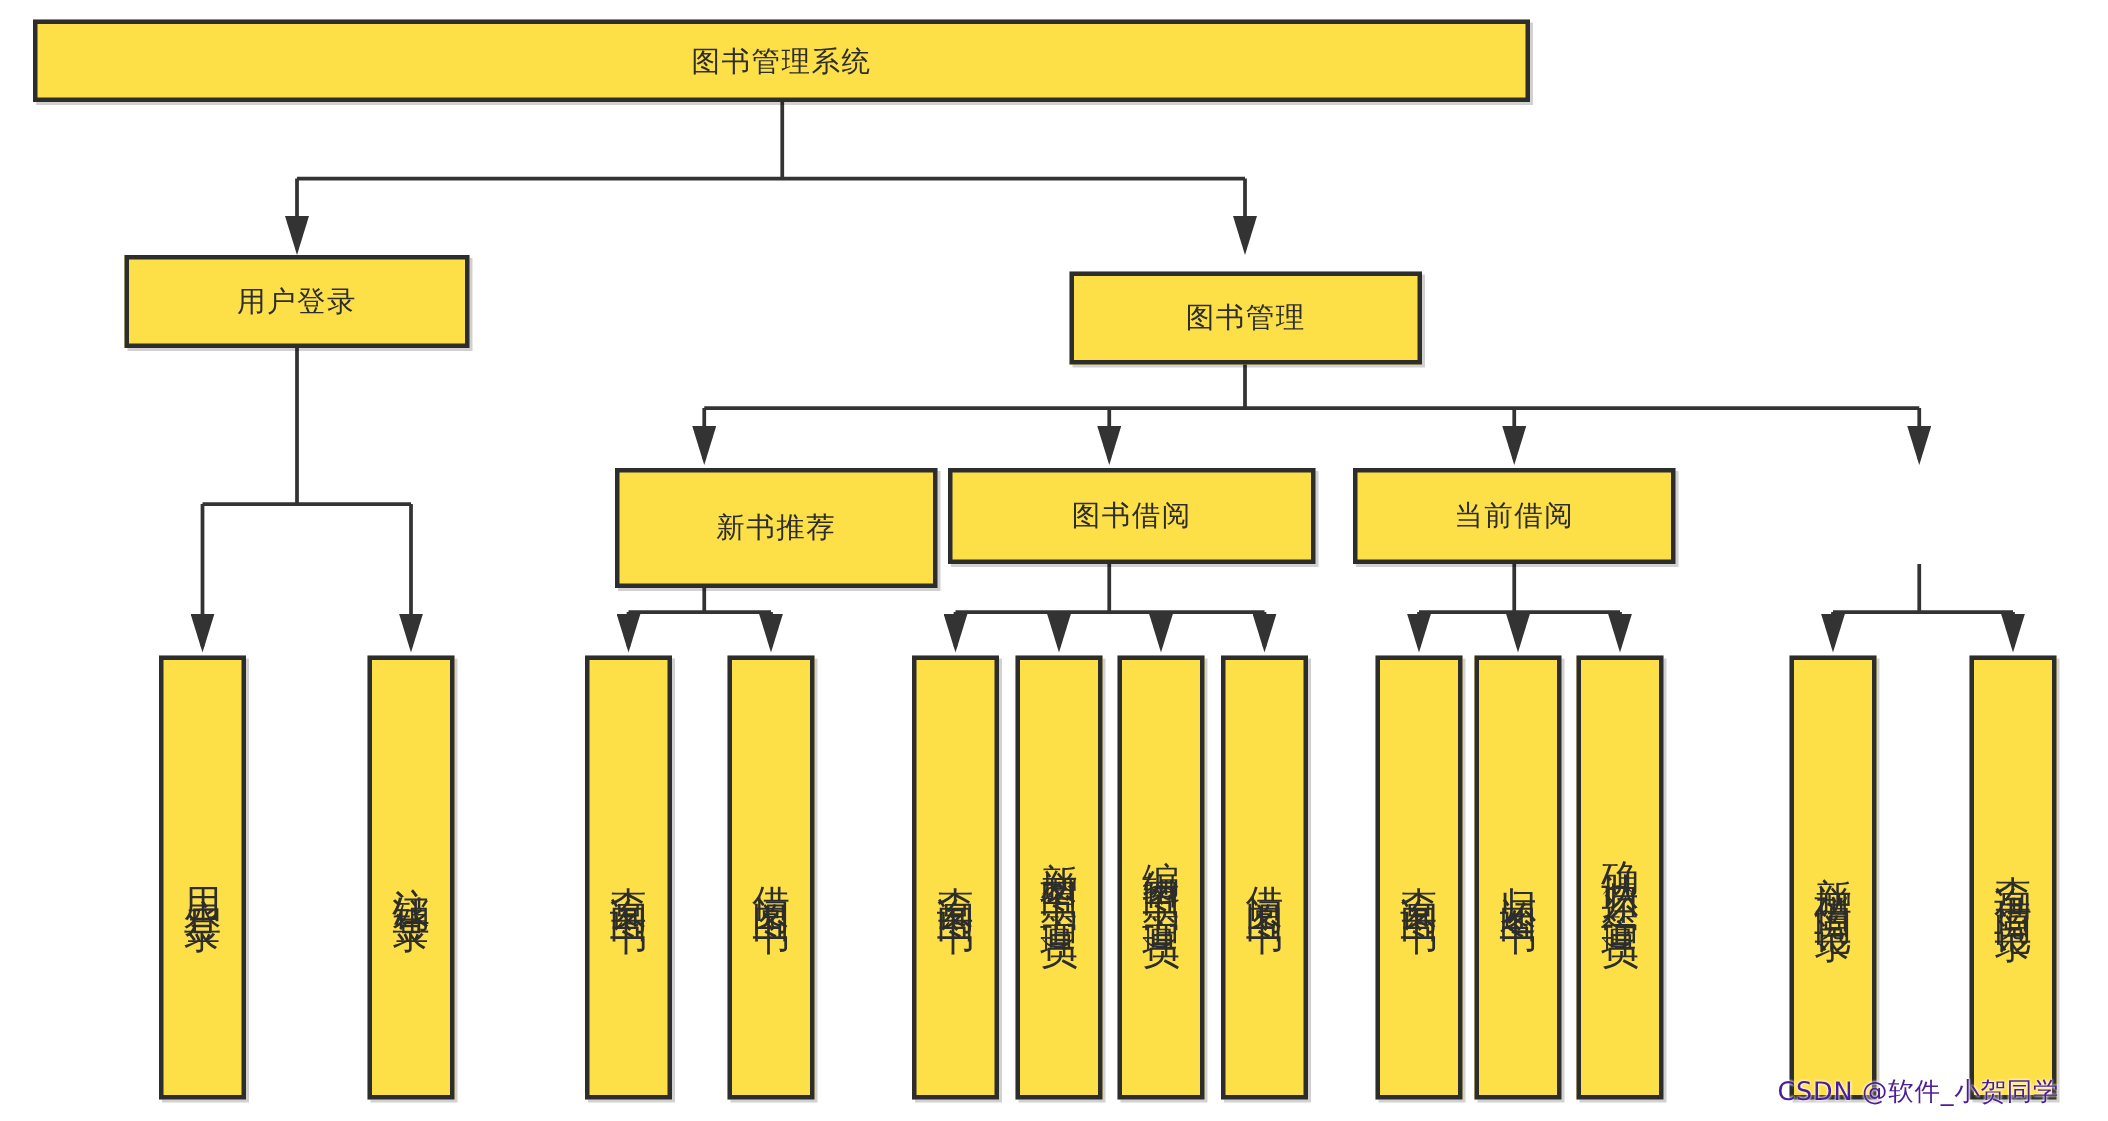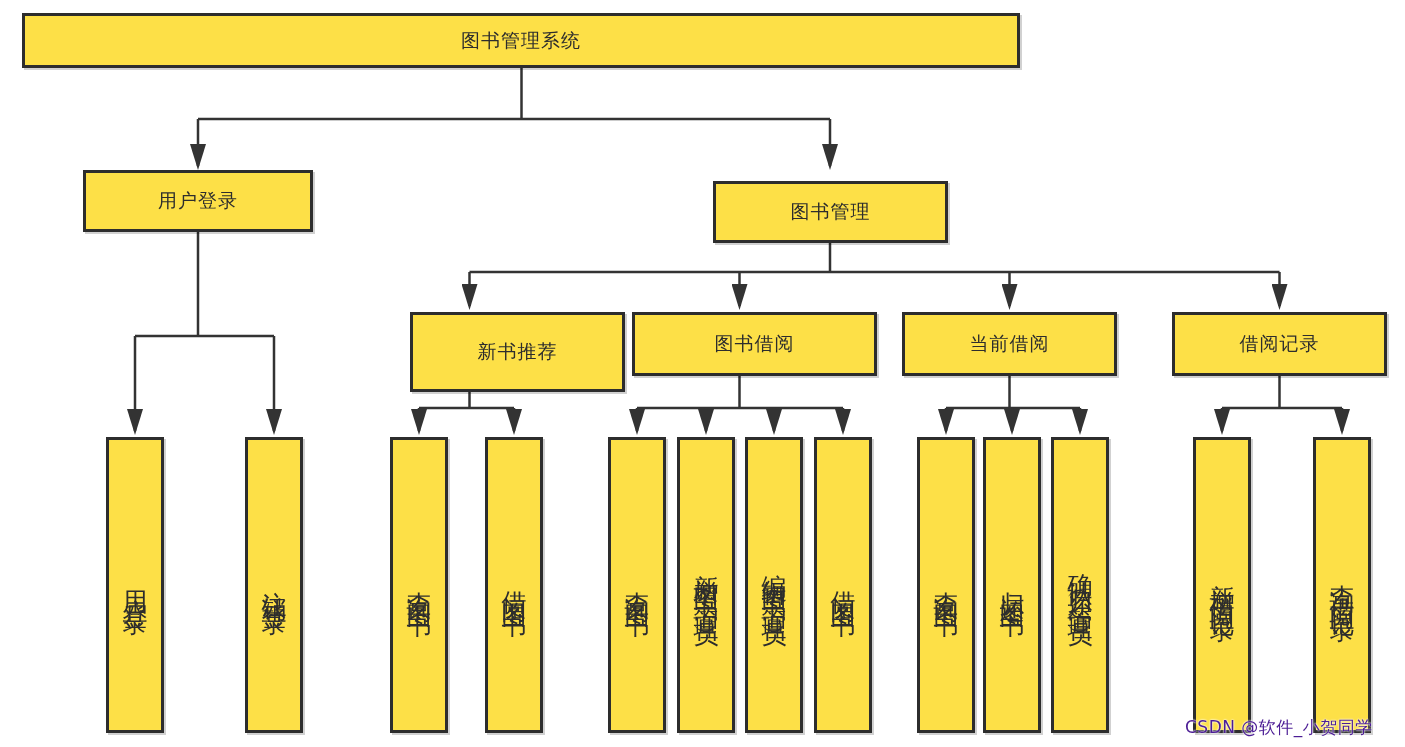--- a/index.html
+++ b/index.html
@@ -92,23 +92,20 @@
 
   <div class="node hnode" style="left:362px; top:312px; width:215px; height:80px;margin-left:48px;">
     <span>新书推荐</span>
   </div>
   <div class="node hnode" style="left:632px; top:312px; width:245px; height:64px;">
     <span>图书借阅</span>
   </div>
   <div class="node hnode" style="left:902px; top:312px; width:215px; height:64px;">
     <span>当前借阅</span>
   </div>
-  <div class="node hnode" style="left:1172px; top:312px; width:215px; height:64px;">
-    <span>借阅记录</span>
-  </div>
 
   <div class="node vnode" style="left:106px; top:437px; width:58px; height:296px;">
     <span class="vtext">用户登录</span>
   </div>
   <div class="node vnode" style="left:245px; top:437px; width:58px; height:296px;">
     <span class="vtext">注销登录</span>
   </div>
 
   <div class="node vnode" style="left:390px; top:437px; width:58px; height:296px;">
     <span class="vtext">查询图书</span>

